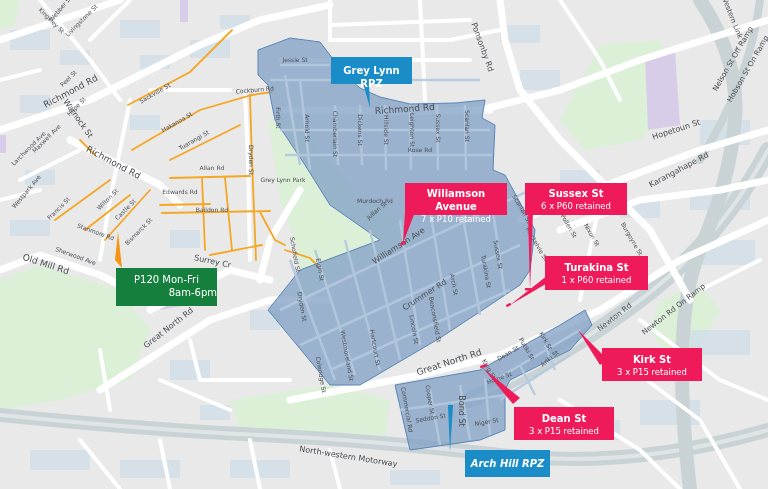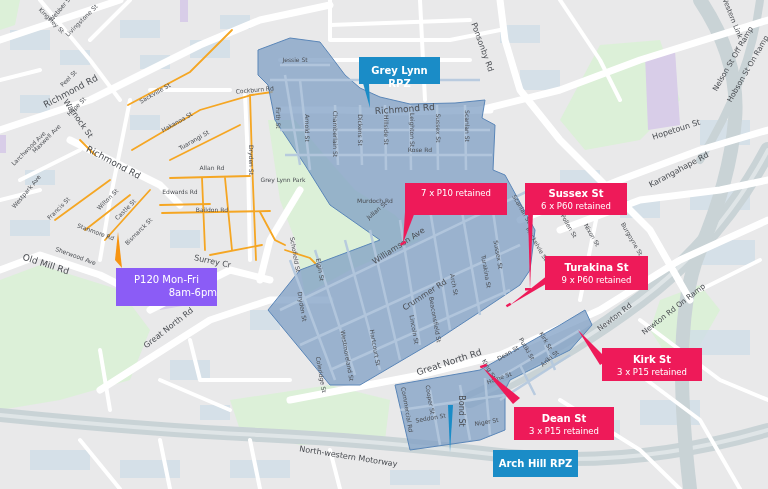--- a/index.html
+++ b/index.html
@@ -3,22 +3,22 @@
 <meta charset="utf-8">
 <style>
   html,body{margin:0;padding:0;}
   body{width:768px;height:489px;overflow:hidden;background:#e9e9ea;font-family:"Liberation Sans",sans-serif;position:relative;}
   #map{position:absolute;left:0;top:0;width:768px;height:489px;}
   .lbl{font-family:"DejaVu Sans",sans-serif;fill:#4a4d52;}
   .callout{position:absolute;color:#fff;text-align:center;font-family:"DejaVu Sans",sans-serif;box-sizing:border-box;}
   .callout .t{font-weight:bold;font-size:10px;line-height:13px;}
   .callout .s{font-size:8.5px;line-height:12px;}
   .pink{background:#ee1a59;}
-  .blue{background:#1a8cc7;margin-left:28px;}
-  .orange{background:#8b5cf6;}
+  .blue{background:#1a8cc7;}
+  .orange{background:#15803d;}
 </style>
 </head>
 <body>
 
 <svg id="map" viewBox="0 0 768 489" xmlns="http://www.w3.org/2000/svg">
 
   <rect width="768" height="489" fill="#e9e9ea"></rect>
 
   <g>
     <path d="M0 280 L40 265 L120 290 L150 330 L130 380 L60 400 L0 410 Z" fill="#dcf0d8"></path>
@@ -275,41 +275,42 @@
     <rect x="525" y="288" width="6" height="2.5" fill="#ee1a59"></rect>
     <rect x="506" y="304" width="5" height="2.5" fill="#ee1a59" transform="rotate(-30 508 305)"></rect>
     <rect x="480" y="365" width="7" height="2.5" fill="#ee1a59" transform="rotate(-20 483 366)"></rect>
   </g>
 </svg>
 
 <div class="callout blue" style="left:331px;top:57px;width:81px;height:27px;padding-top:7px;">
   <div class="t">Grey Lynn RPZ</div>
 </div>
 
-<div class="callout blue" style="left:465px;top:450px;width:85px;height:27px;padding-top:7px;">
+<div class="callout blue" style="left:465px;top:450px;width:85px;height:27px;padding-top:7px;font-style:italic;">
   <div class="t">Arch Hill RPZ</div>
 </div>
 
 <div class="callout orange" style="left:116px;top:268px;width:101px;height:38px;padding-top:5px;">
   <div class="s" style="font-size:10px;line-height:13px;">P120 Mon-Fri</div>
   <div class="s" style="font-size:10px;line-height:13px;text-align:right;">8am-6pm</div>
 </div>
 
 <div class="callout pink" style="left:405px;top:183px;width:102px;height:32px;padding-top:4px;">
+  <div class="t">Wiliamson Avenue</div>
   <div class="s">7 x P10 retained</div>
 </div>
 
 <div class="callout pink" style="left:525px;top:183px;width:102px;height:32px;padding-top:4px;">
   <div class="t">Sussex St</div>
   <div class="s">6 x P60 retained</div>
 </div>
 
 <div class="callout pink" style="left:545px;top:256px;width:103px;height:34px;padding-top:5px;">
   <div class="t">Turakina St</div>
-  <div class="s">9 x P60 retained</div>
+  <div class="s">1 x P60 retained</div>
 </div>
 
 <div class="callout pink" style="left:602px;top:348px;width:100px;height:33px;padding-top:5px;">
   <div class="t">Kirk St</div>
   <div class="s">3 x P15 retained</div>
 </div>
 
 <div class="callout pink" style="left:514px;top:407px;width:100px;height:33px;padding-top:5px;">
   <div class="t">Dean St</div>
   <div class="s">3 x P15 retained</div>

